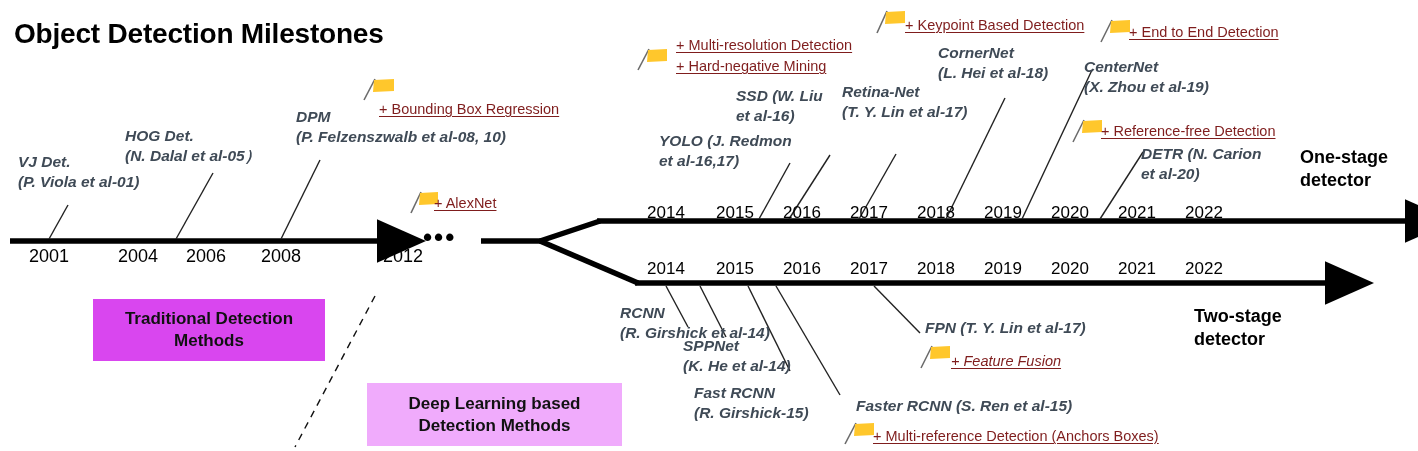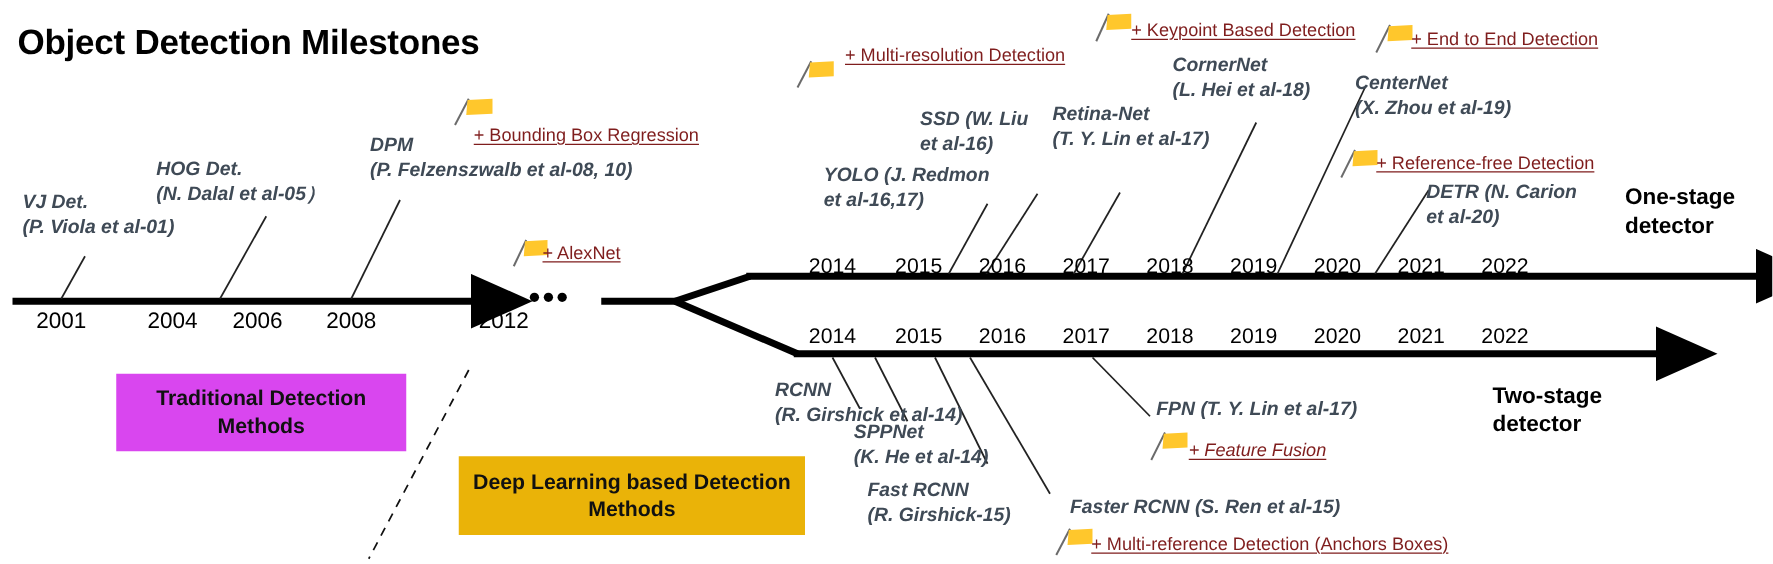--- a/index.html
+++ b/index.html
@@ -81,23 +81,23 @@
     justify-content:center;
     box-sizing:border-box;
     padding:6px 8px;
   }
   #legend-traditional{
     left:93px; top:299px;
     width:232px; height:62px;
     background:#d946ef;
   }
   #legend-deep{
-    left:367px; top:365px;
-    width:277px; height:63px;
-    background:#eab308;
+    left:367px; top:383px;
+    width:255px; height:63px;
+    background:#f0abfc;
   }
 
   
   .stage-label{
     font-size:18px;
     font-weight:bold;
     color:#000000;
     line-height:1.25;
     white-space:pre;
   }
@@ -215,20 +215,21 @@
 (P. Viola et al-01)</div>
   <div class="abs model-label" style="left:125px; top:126px;">HOG Det.
 (N. Dalal et al-05）</div>
   <div class="abs model-label" style="left:296px; top:107px;">DPM
 (P. Felzenszwalb et al-08, 10)</div>
 
   <div class="abs contrib" style="left:379px; top:100px;"><span>+ Bounding Box Regression</span></div>
   <div class="abs contrib" style="left:434px; top:194px;"><span>+ AlexNet</span></div>
 
   <div class="abs contrib" style="left:676px; top:36px;"><span>+ Multi-resolution Detection</span></div>
+  <div class="abs contrib" style="left:676px; top:57px;"><span>+ Hard-negative Mining</span></div>
   <div class="abs contrib" style="left:905px; top:16px;"><span>+ Keypoint Based Detection</span></div>
   <div class="abs contrib" style="left:1129px; top:23px;"><span>+ End to End Detection</span></div>
   <div class="abs contrib" style="left:1101px; top:122px;"><span>+ Reference-free Detection</span></div>
 
   <div class="abs model-label" style="left:659px; top:131px;">YOLO (J. Redmon
 et al-16,17)</div>
   <div class="abs model-label" style="left:736px; top:86px;">SSD (W. Liu
 et al-16)</div>
   <div class="abs model-label" style="left:842px; top:82px;">Retina-Net
 (T. Y. Lin et al-17)</div>

